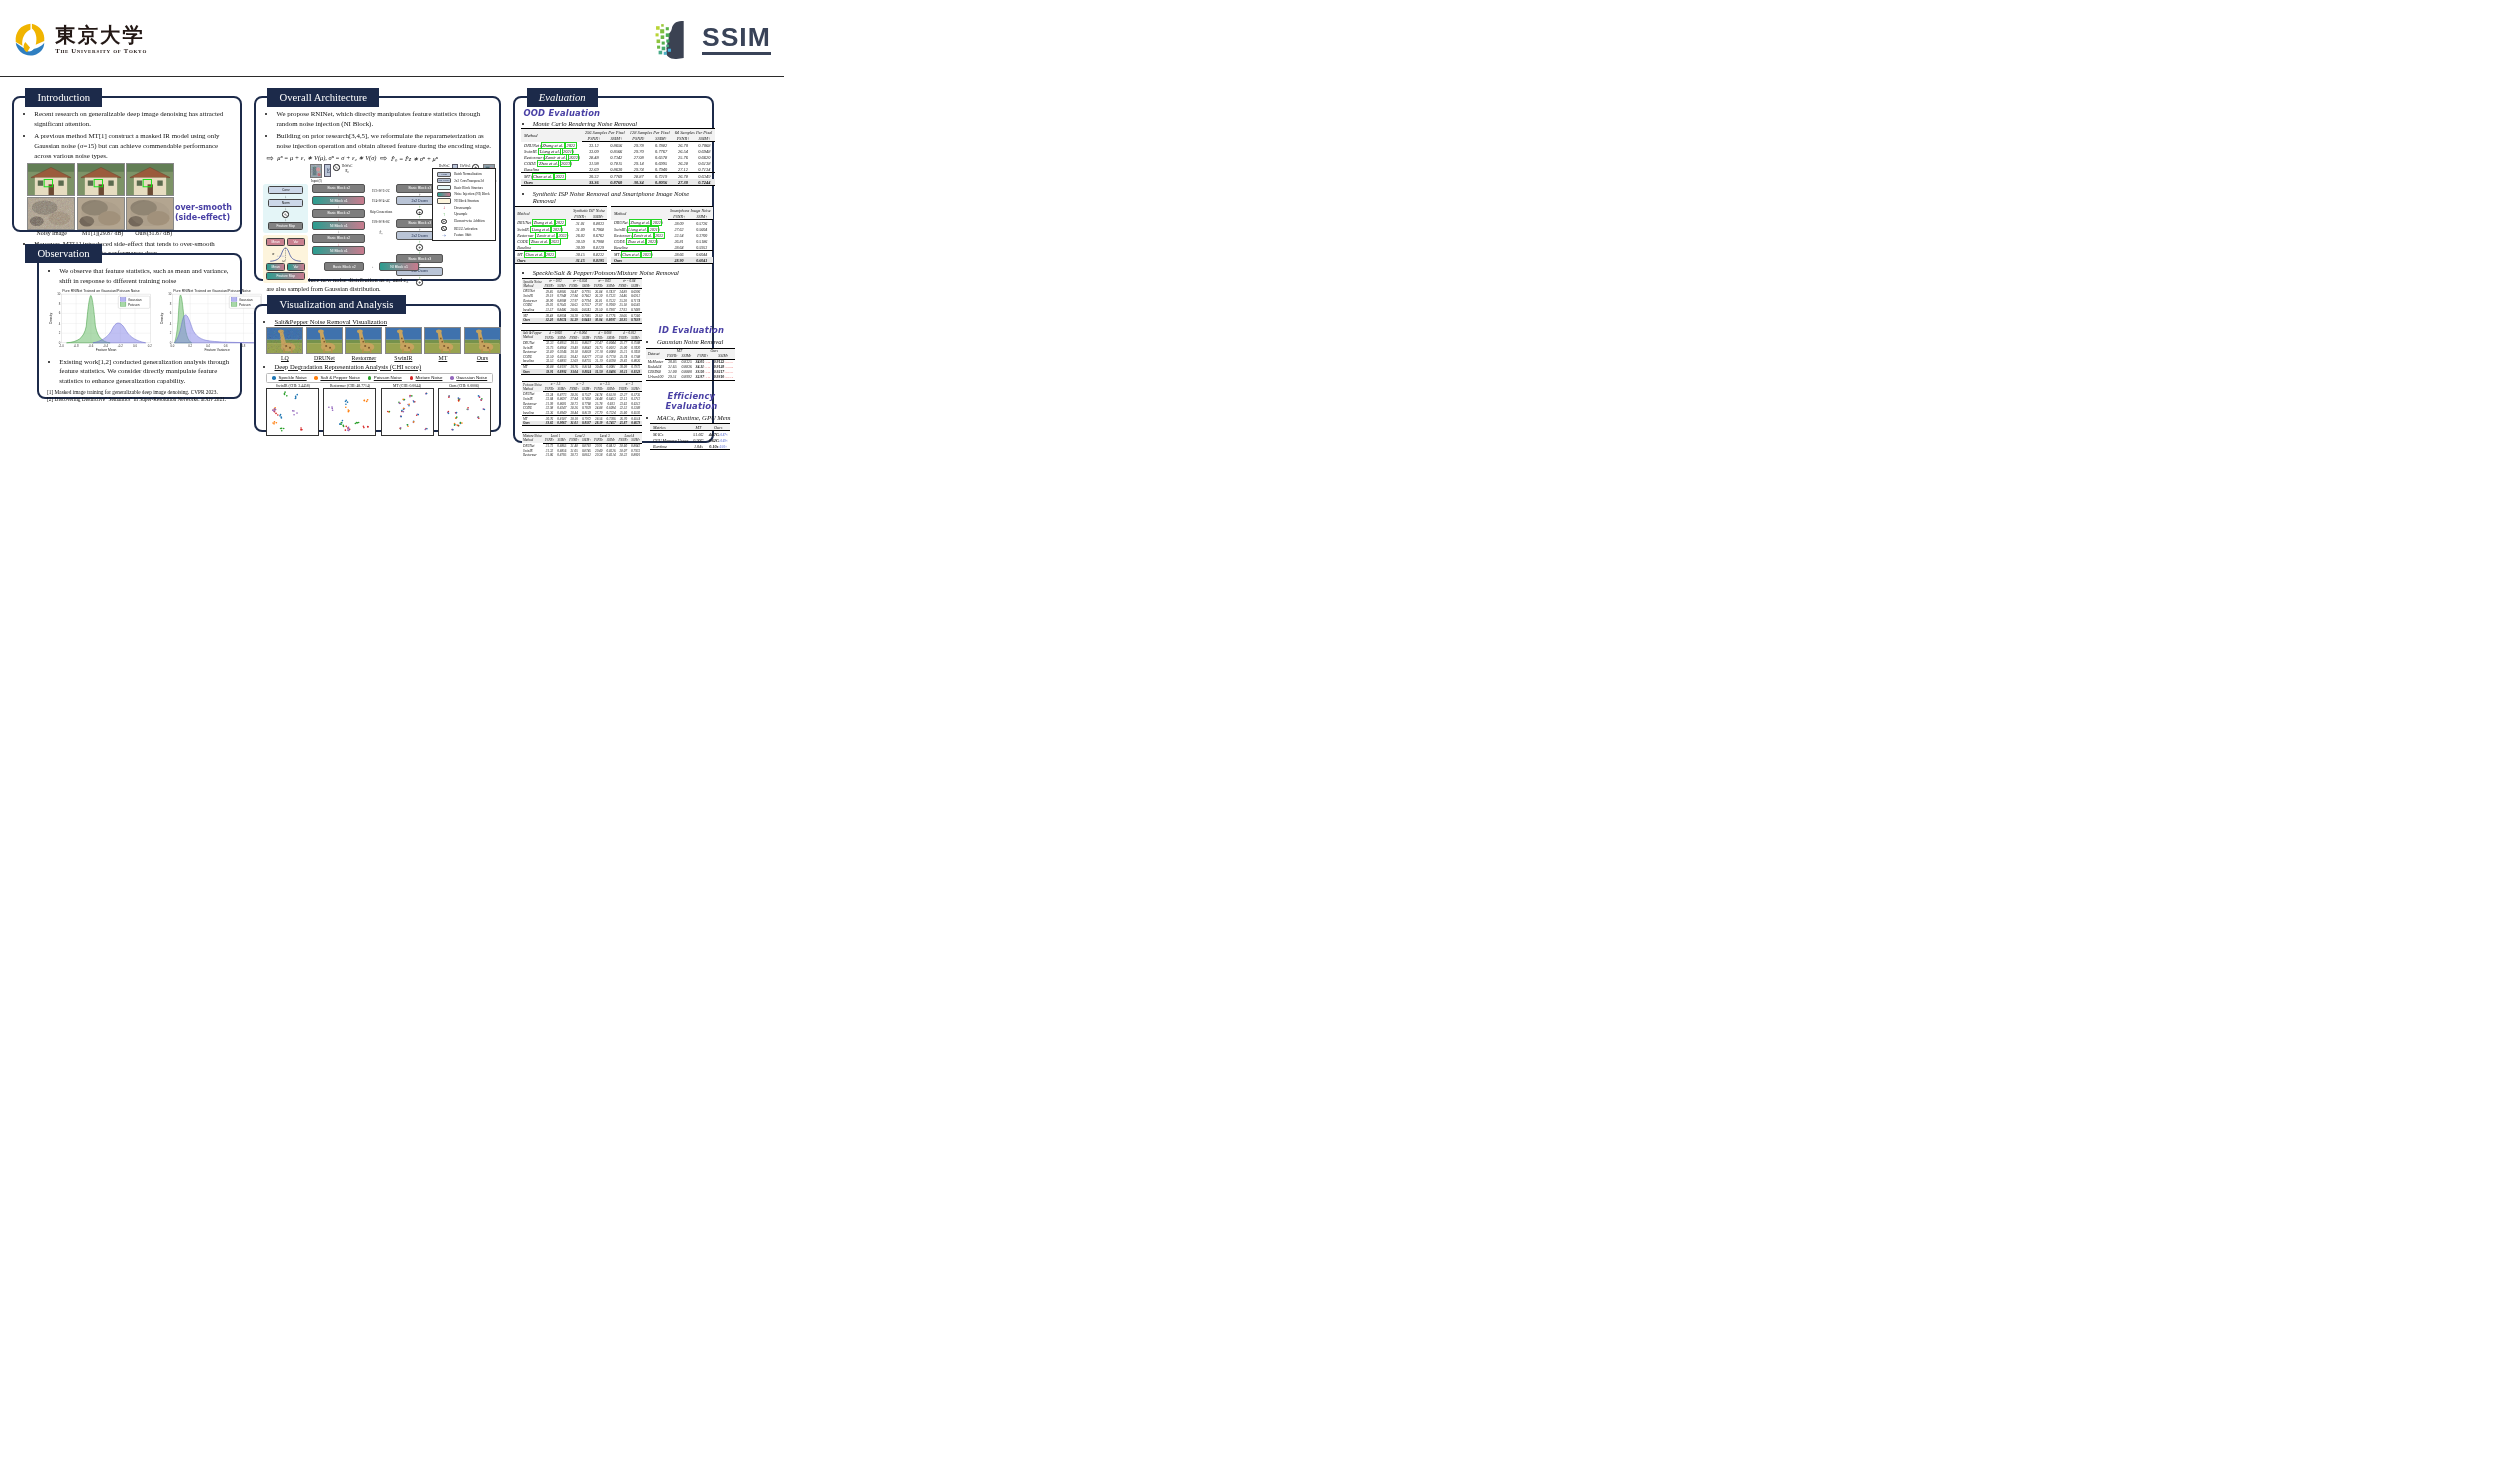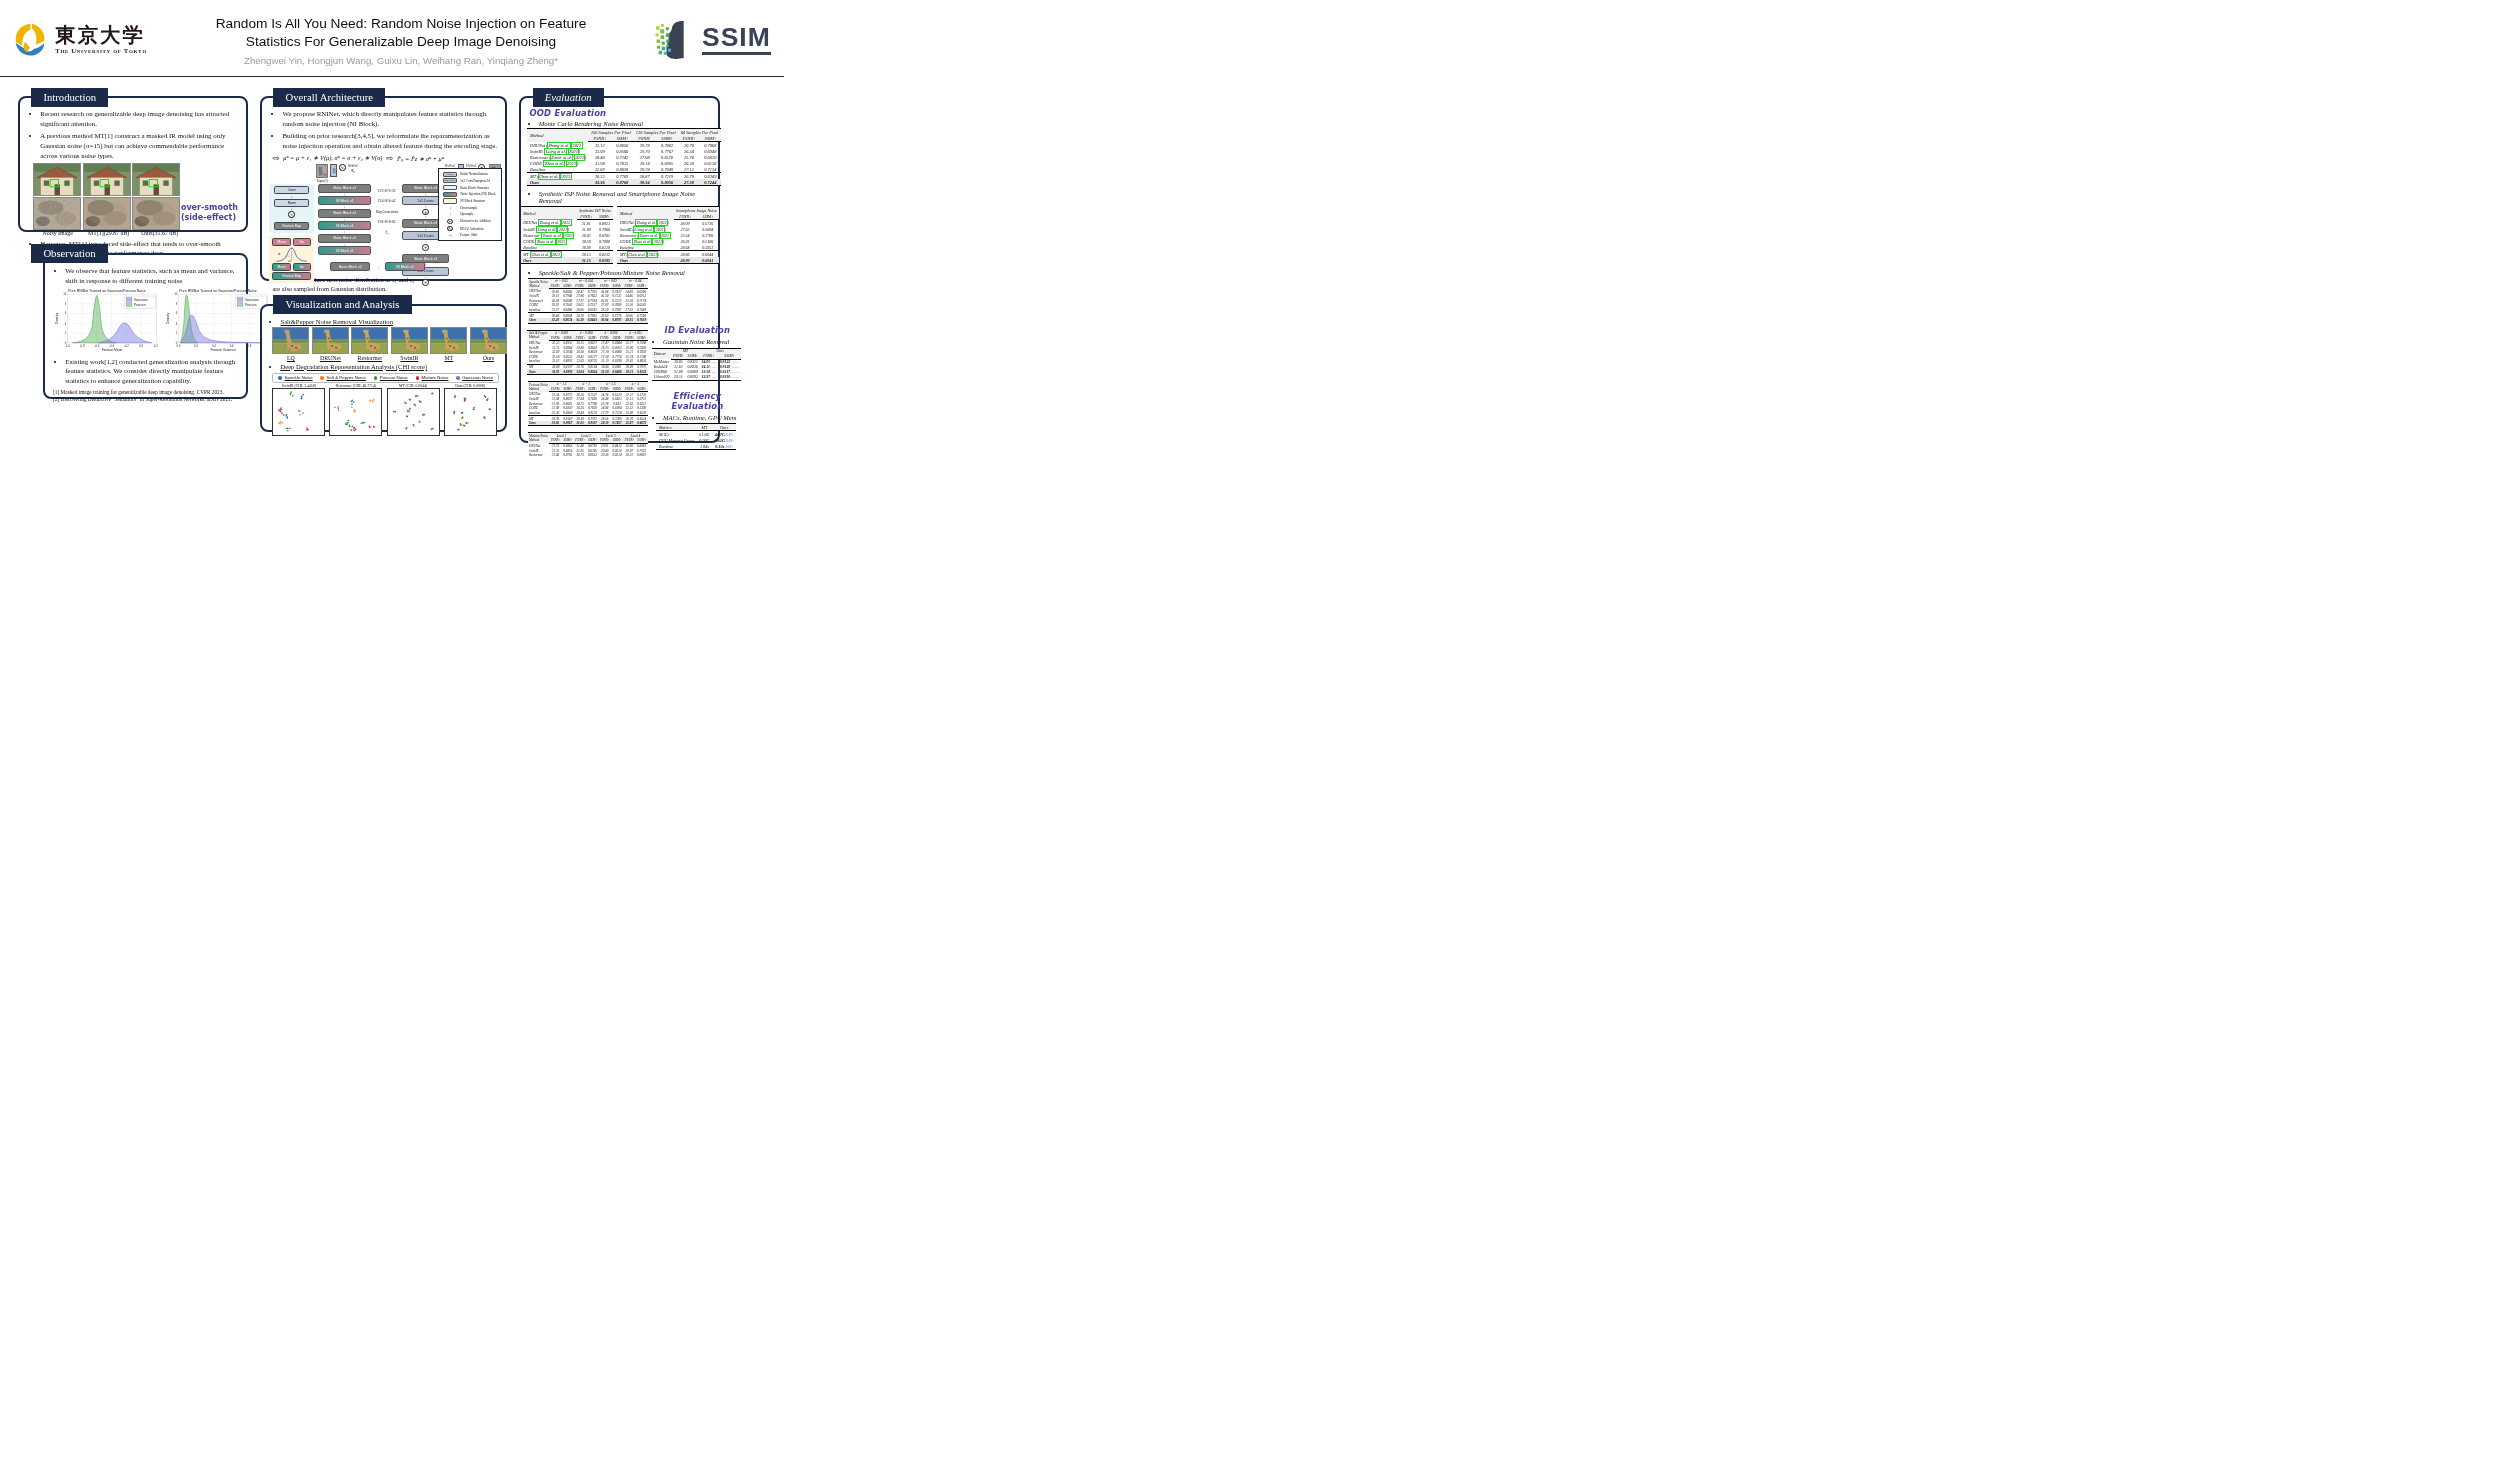--- a/index.html
+++ b/index.html
@@ -15,21 +15,21 @@
   .ut-jp { font-size:20.4px; font-weight:700; color:#231815; letter-spacing:2px; font-family:"DejaVu Sans",sans-serif; }
   .ut-en { font-size:6.6px; letter-spacing:0.7px; color:#231815; margin-top:2.5px; font-family:"Liberation Serif",serif; font-variant:small-caps; font-weight:700; }
   .title-wrap { flex:1; text-align:center; padding-top:1px; }
   .poster-title { font-family:"Liberation Sans", sans-serif; font-weight:500; font-size:13.7px; line-height:1.35; color:#101010; }
   .poster-authors { font-family:"Liberation Sans", sans-serif; font-size:9.7px; color:#9a9a9a; margin-top:3.1px; }
   .logo-iclr { display:flex; align-items:center; gap:5.1px; width:153px; justify-content:flex-end; }
   .iclr-text { font-family:"Liberation Sans",sans-serif; font-weight:800; font-size:26.5px; color:#394358; letter-spacing:1px; border-bottom:3.1px solid #394358; line-height:1.05; padding-bottom:1px; }
   .header-rule { position:absolute; top:76px; left:0; width:784px; height:1px; background:#2b2b2b; }
 
   
-  .cols { position:absolute; top:81px; left:18px; display:flex; gap:12.2px; }
+  .cols { position:absolute; top:81px; left:12px; display:flex; gap:12.2px; }
   .col { display:flex; flex-direction:column; }
   .col1 { width:230px; } .col2 { width:247px; } .col3 { width:201px;font-style:italic; }
   .sec { position:relative; margin-top:15.3px; }
   .sec-tab { position:absolute; top:-8.7px; left:13.2px; background:#1c2a4a; color:#fff;
     font-family:"Liberation Serif",serif; font-size:10.7px; padding:3.1px 12.2px 4.1px; z-index:2; }
   .sec-box { border:2px solid #1c2a4a; border-radius:8.1px; background:#fff; padding:11.2px 7.1px 4.1px; }
 
   ul.blts { list-style:disc; margin-left:13.2px; }
   ul.blts li { font-size:6.9px; line-height:1.4; margin-bottom:2.5px; }
 
@@ -146,27 +146,20 @@
       <path d="M41,6 C20,8 8,24 10,44 L24,52 C22,38 28,24 41,18 Z" fill="#f0b400"></path>
       <path d="M44,6 C62,10 72,26 70,42 L52,50 C56,36 52,22 44,16 Z" fill="#f0b400"></path>
       <path d="M10,46 C12,64 30,76 48,72 C62,69 70,58 70,46 C60,60 36,64 22,54 Z" fill="#2f7fc1"></path>
       <circle cx="38" cy="52" r="12" fill="#fff"></circle>
       <path d="M30,44 C24,52 26,62 34,66 L40,56 Z" fill="#f0b400"></path>
     </svg>
     <div class="ut-text">
       <span class="ut-jp">東京大学</span>
       <span class="ut-en">The University of Tokyo</span>
     </div>
-  </div>
-  <div class="title-wrap">
-    <div class="poster-title">
-      <div>Random Is All You Need: Random Noise Injection on Feature</div>
-      <div>Statistics For Generalizable Deep Image Denoising</div>
-    </div>
-    <div class="poster-authors">Zhengwei Yin, Hongjun Wang, Guixu Lin, Weihang Ran, Yinqiang Zheng*</div>
   </div>
   <div class="logo-iclr">
     <svg width="43" height="40" viewBox="0 0 84 78">
       <path d="M58,2 C44,0 36,8 35,16 C34,23 30,26 26,29 C30,32 29,37 27,41 C25,45 27,48 25,52 C23,56 26,58 24,62 C22,70 32,77 44,76 L58,74 Z" fill="#3b4252"></path>
       <g>
         <rect x="4" y="12" width="7" height="7" fill="#b9d435"></rect>
           <rect x="14" y="8" width="5" height="5" fill="#9cc93c"></rect>
         <rect x="12" y="18" width="8" height="8" fill="#7ebf3f"></rect>
           <rect x="23" y="14" width="6" height="6" fill="#5ab346"></rect>
         <rect x="3" y="26" width="6" height="6" fill="#b9d435"></rect>

